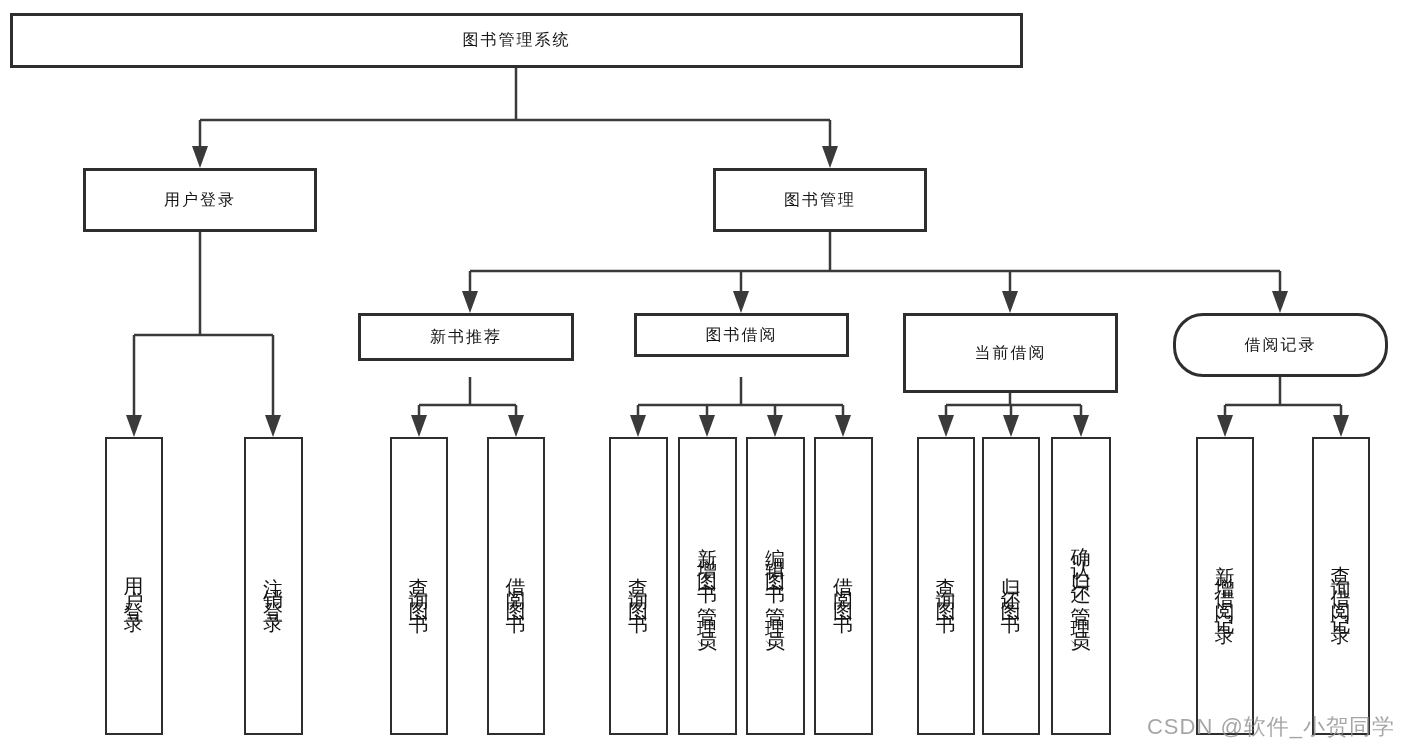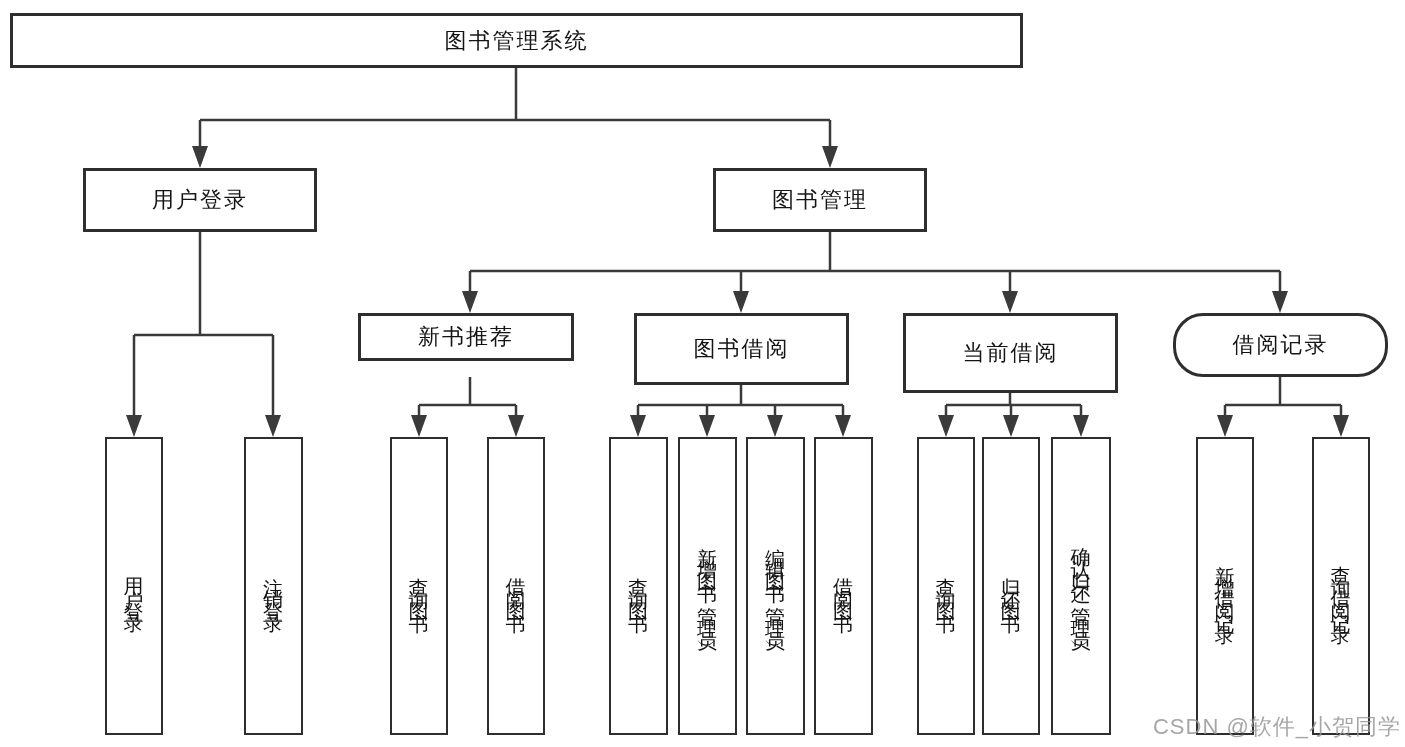--- a/index.html
+++ b/index.html
@@ -7,27 +7,27 @@
     position:relative; width:1405px; height:747px; background:#ffffff;
     font-family:"Liberation Sans", sans-serif; overflow:hidden;
   }
   svg.wires { position:absolute; left:0; top:0; width:1405px; height:747px; }
   .node {
     position:absolute; box-sizing:border-box; background:#ffffff;
     border:3px solid #2e2e2e; color:#141414;
     display:flex; align-items:center; justify-content:center; text-align:center;
   }
   .node.lvl4 { border-width:2px; }
-  .hlabel { font-size:22px; letter-spacing:2px; white-space:nowrap; }
+  .hlabel { font-size:16px; letter-spacing:2px; white-space:nowrap; }
   .vlabel {
     writing-mode:vertical-rl; text-orientation:mixed;
     font-size:20px; letter-spacing:12px; line-height:1; white-space:nowrap;
   }
   .watermark {
-    position:absolute; right:4px; bottom:5px;
+    position:absolute; right:10px; bottom:5px;
     font-size:22px; color:rgba(150,150,150,0.85); letter-spacing:1px;
     pointer-events:none; white-space:nowrap;
   }
   .wire { stroke:#3a3a3a; stroke-width:2.5; fill:none; }
   .head { fill:#3a3a3a; stroke:none; }
 </style>
 </head>
 <body>
 
 <div class="canvas">
@@ -89,21 +89,21 @@
   <div class="node" style="left:83px; top:168px; width:234px; height:64px;">
     <span class="hlabel">用户登录</span>
   </div>
   <div class="node" style="left:713px; top:168px; width:214px; height:64px;">
     <span class="hlabel">图书管理</span>
   </div>
 
   <div class="node" style="left:358px; top:313px; width:216px; height:48px;">
     <span class="hlabel">新书推荐</span>
   </div>
-  <div class="node" style="left:634px; top:313px; width:215px; height:72px;">
+  <div class="node" style="left:634px; top:313px; width:215px; height:44px;">
     <span class="hlabel">图书借阅</span>
   </div>
   <div class="node" style="left:903px; top:313px; width:215px; height:80px;">
     <span class="hlabel">当前借阅</span>
   </div>
   <div class="node" style="left:1173px; top:313px; width:215px; height:64px;border-radius:30px;">
     <span class="hlabel">借阅记录</span>
   </div>
 
   <div class="node lvl4" style="left:105px; top:437px; width:58px; height:298px;">

